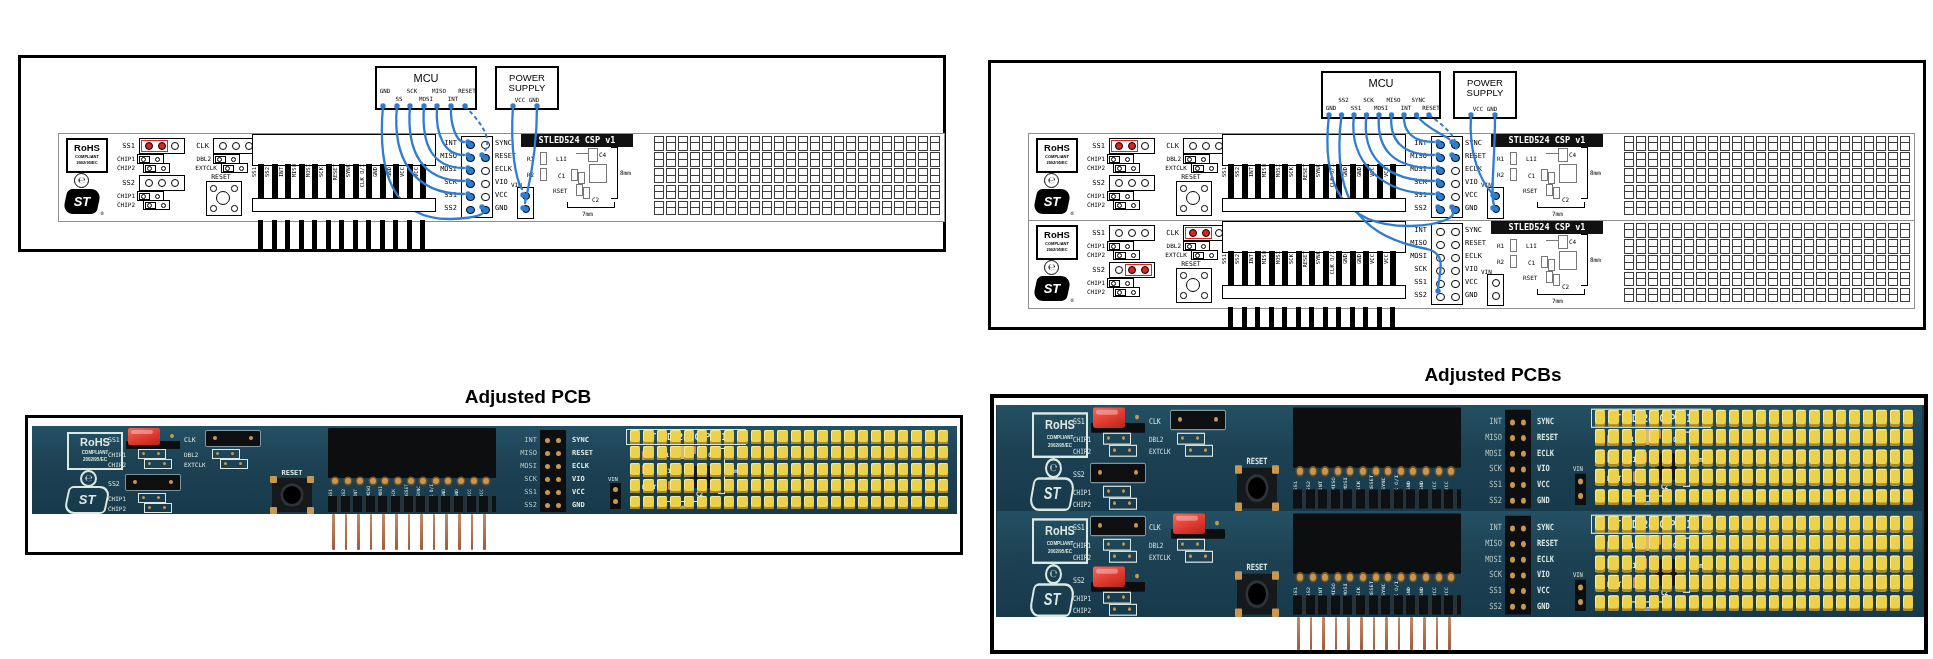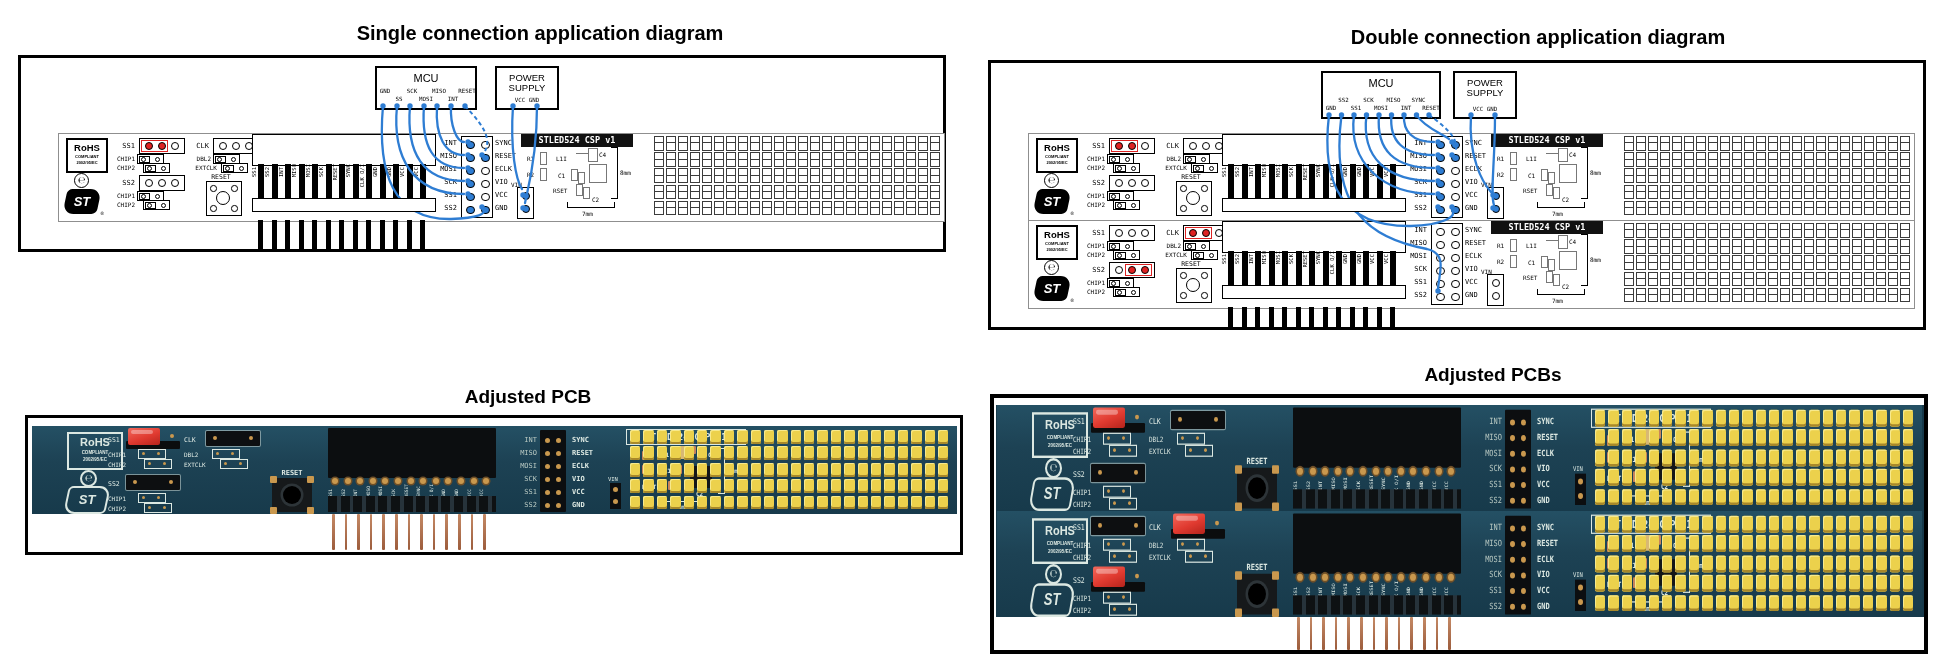--- a/index.html
+++ b/index.html
@@ -13,22 +13,20 @@
         white-space:nowrap;line-height:1;}
   .dled{border:1.5px solid #3c3c3c;position:relative;box-sizing:border-box;background:#fff;}
   .dled::after{content:"";position:absolute;left:0;right:0;top:50%;margin-top:-1px;border-top:1.5px solid #3c3c3c;}
   .pled{background:#ecd14c;border-radius:2px;box-shadow:inset 0 -2px 0 #a8882a, inset 1px 1px 0 #f7e98c;}
   svg{position:absolute;left:0;top:0;pointer-events:none;}
 </style>
 </head>
 <body>
 
 <div id="stage">
-  <div class="title" style="left:540px;top:22px;">Single connection application diagram</div>
-  <div class="title" style="left:1538px;top:26px;">Double connection application diagram</div>
   <div class="title" style="left:528px;top:386px;font-size:19px;">Adjusted PCB</div>
   <div class="title" style="left:1493px;top:364px;font-size:19px;">Adjusted PCBs</div>
 
   <div class="dbox" id="dbox-single" style="left:18px;top:55px;width:928px;height:197px;">
       <div style="position: absolute; line-height: 1; left: 354px; top: 8px; width: 98px; height: 40px; border: 2px solid rgb(0, 0, 0); background: rgb(255, 255, 255);">
         <div style="position: absolute; left: 0px; right: 0px; top: 4px; text-align: center; font: 11px &quot;Liberation Sans&quot;, sans-serif;">MCU</div>
         <div style="position: absolute; left: -6px; top: 20px; width: 28px; text-align: center; font: 5.8px &quot;DejaVu Sans Mono&quot;, monospace;">GND</div>
         <div style="position: absolute; left: 21px; top: 20px; width: 28px; text-align: center; font: 5.8px &quot;DejaVu Sans Mono&quot;, monospace;">SCK</div>
         <div style="position: absolute; left: 48px; top: 20px; width: 28px; text-align: center; font: 5.8px &quot;DejaVu Sans Mono&quot;, monospace;">MISO</div>
         <div style="position: absolute; left: 76px; top: 20px; width: 28px; text-align: center; font: 5.8px &quot;DejaVu Sans Mono&quot;, monospace;">RESET</div>

